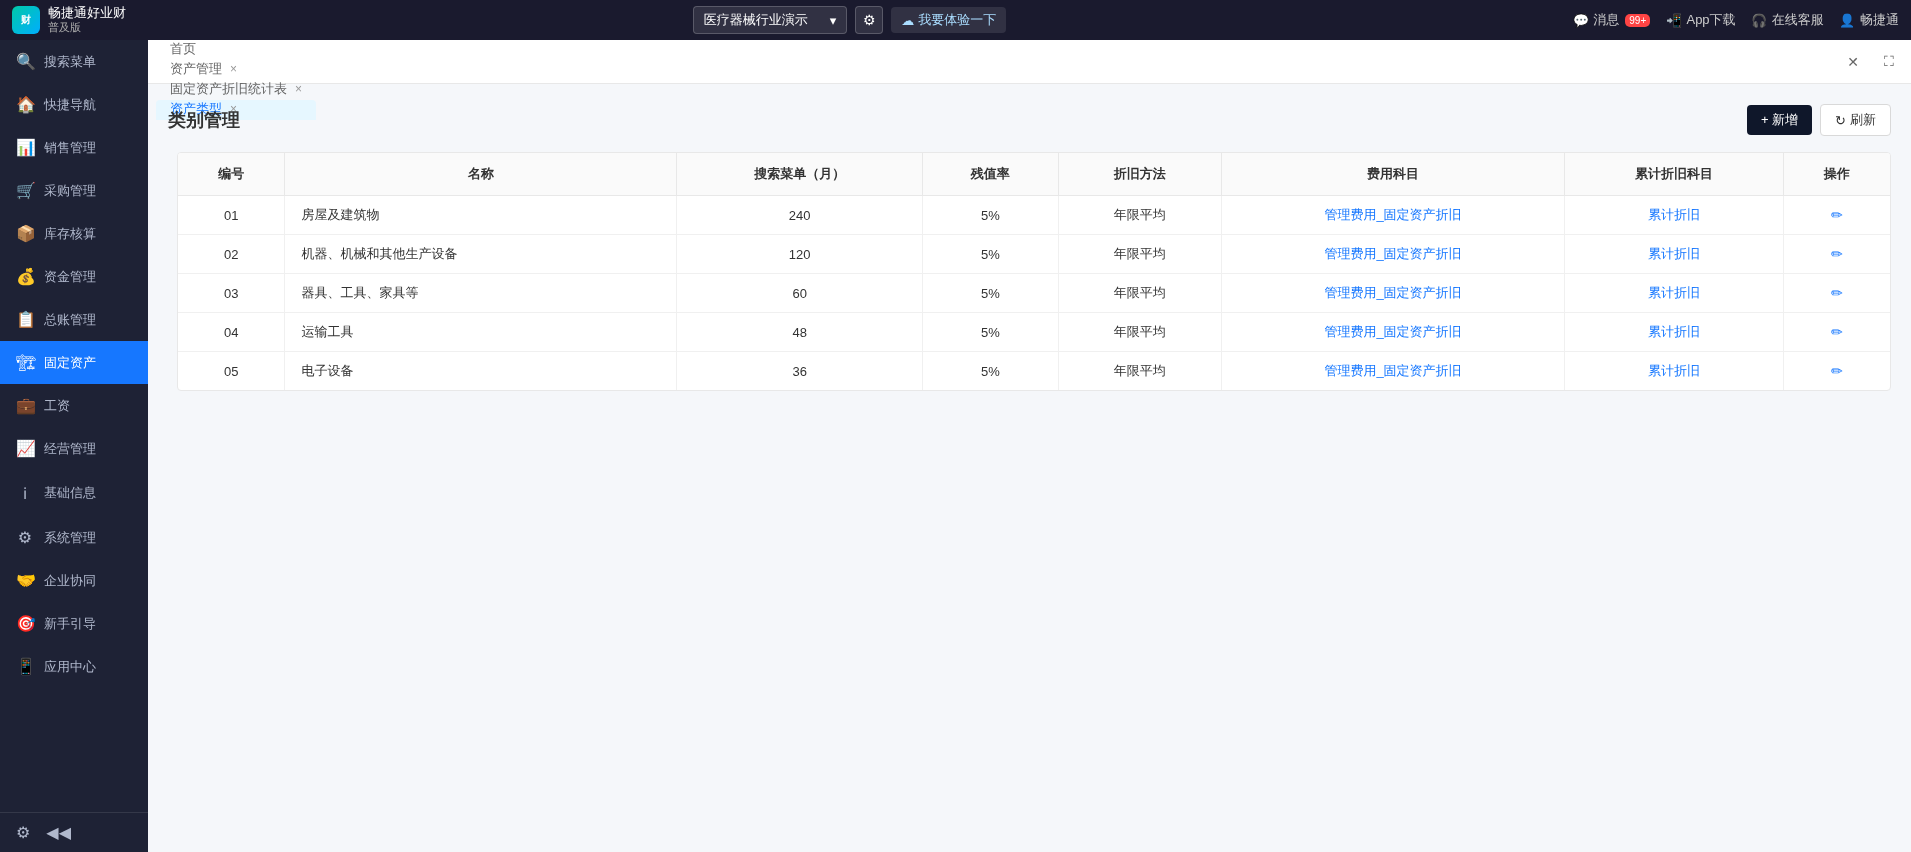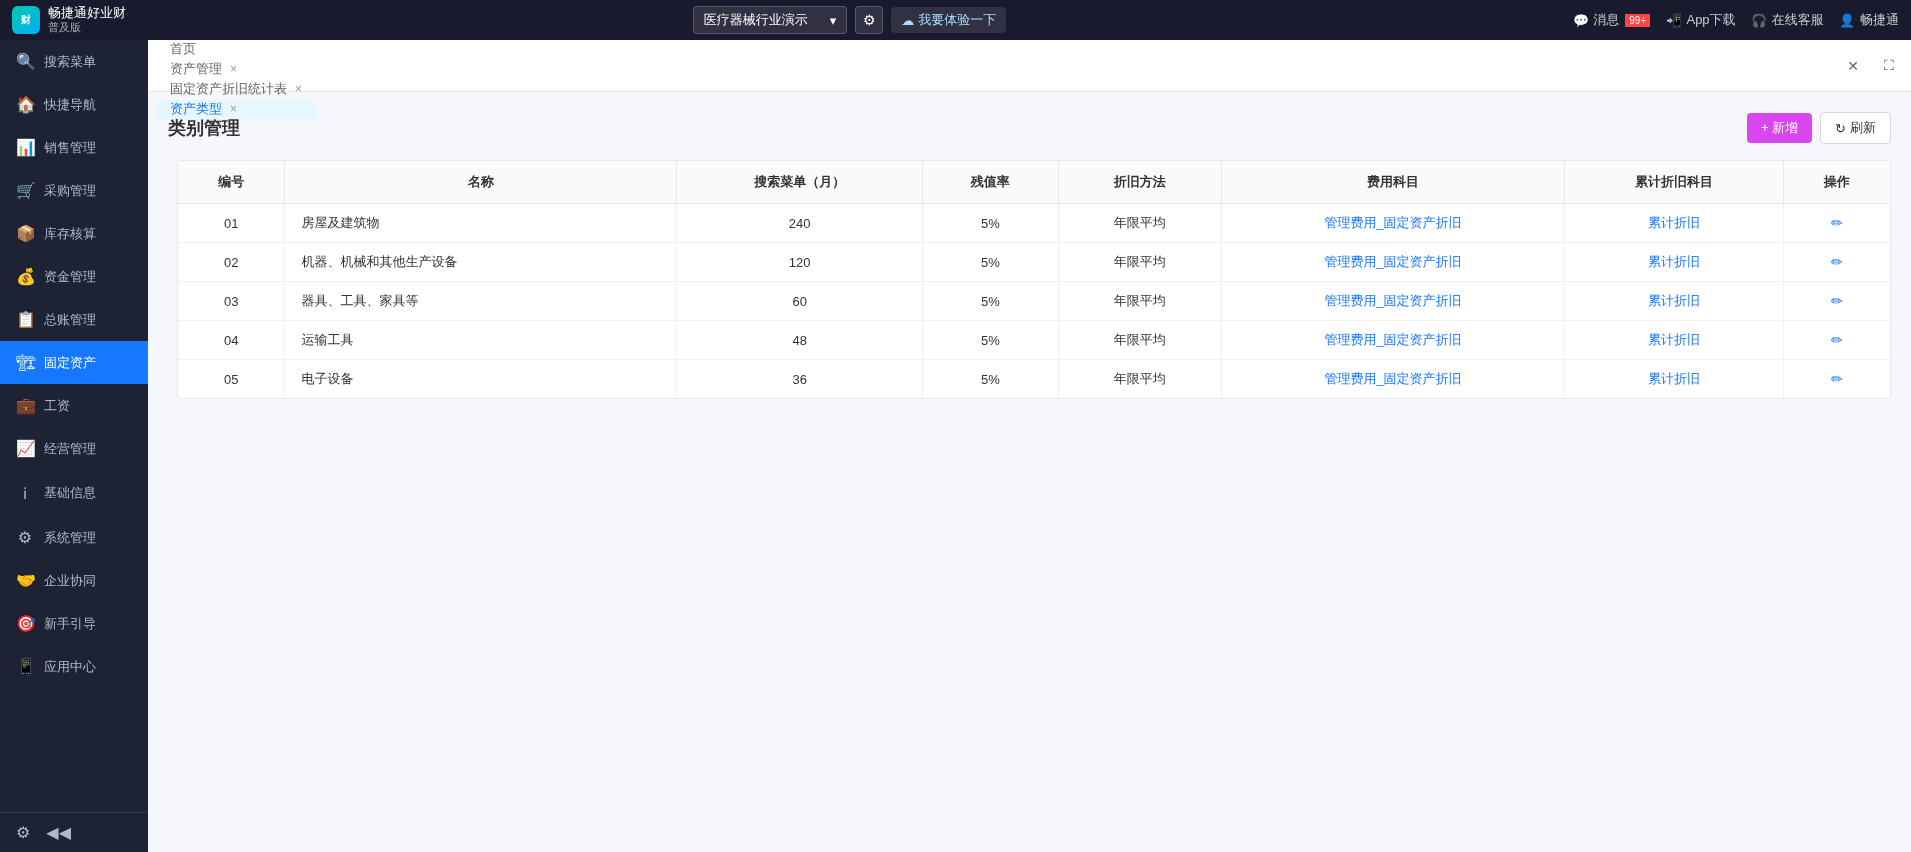--- a/index.html
+++ b/index.html
@@ -89,21 +89,21 @@
       display: flex;
       align-items: center;
       gap: 4px;
       cursor: pointer;
       color: #ccc;
     }
     .badge {
       background: #ff4444;
       color: #fff;
       font-size: 10px;
-      border-radius: 0;
+      border-radius: 5px;
       padding: 1px 4px;
       margin-left: 2px;
     }
 
     
     .main-layout {
       display: flex;
       flex: 1;
       overflow: hidden;
     }
@@ -155,21 +155,21 @@
     .content-area {
       flex: 1;
       display: flex;
       flex-direction: column;
       overflow: hidden;
       background: #f5f7fa;
     }
 
     
     .tab-bar {
-      height: 52px;
+      height: 44px;
       background: #fff;
       display: flex;
       align-items: stretch;
       border-bottom: 1px solid #e8e8e8;
       padding: 0 8px;
       flex-shrink: 0;
     }
     .tab-item {
       display: flex;
       align-items: center;
@@ -226,21 +226,21 @@
       font-size: 18px;
       font-weight: 600;
       color: #333;
     }
     .header-actions {
       display: flex;
       align-items: center;
       gap: 8px;
     }
     .btn-primary {
-      background: #d946ef;
+      background: #0f172a;
       color: #fff;
       border: none;
       border-radius: 4px;
       padding: 6px 14px;
       cursor: pointer;
       font-size: 13px;
       display: flex;
       align-items: center;
       gap: 4px;
     }

